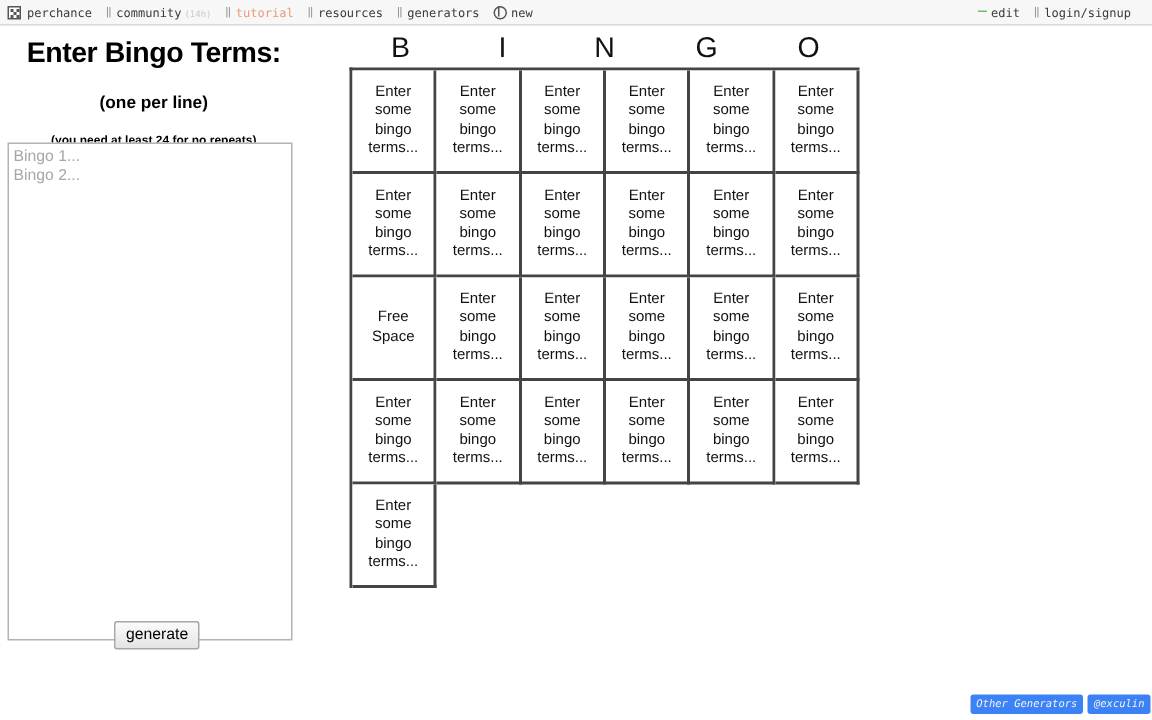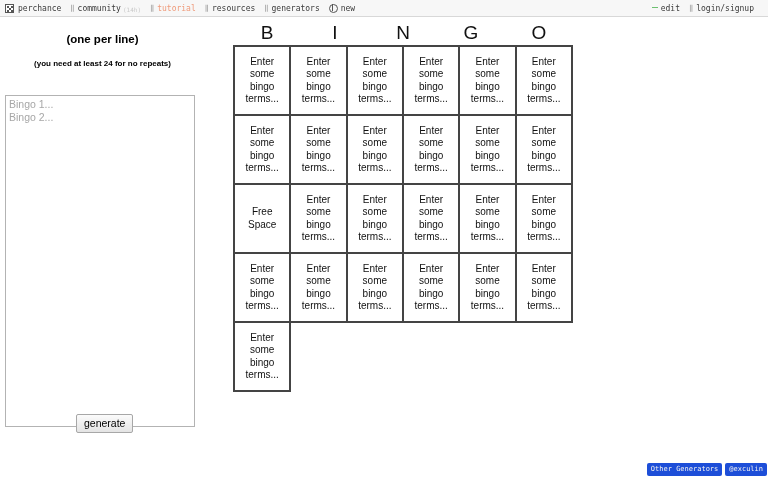--- a/index.html
+++ b/index.html
@@ -199,28 +199,29 @@
 
   
   #attribution {
     position: absolute;
     right: 1px; bottom: 4px;
     display: flex;
     gap: 3px;
     align-items: center;
   }
   .attr-chip {
-    background: #1d4ed8;
+    background: #3b82f6;
     color: #f2f2f2;
     font-family: "DejaVu Sans Mono", monospace;
     font-size: 7px;
     padding: 2px 4px 3px 4px;
     border-radius: 2px;
     white-space: nowrap;
     cursor: pointer;
+    font-style: italic;
   }
 </style>
 </head>
 <body>
 
 <div id="topbar">
   <div class="navleft">
       <span class="nav-link">
         <span class="logo-icon"></span>
         <span>perchance</span>
@@ -253,20 +254,21 @@
         <span>edit</span>
       </span>
       <span class="nav-link">
         <span style="margin-right: 3px; color: rgb(138, 138, 138); font-size: 7px;">‖</span>
         <span>login/signup</span>
       </span>
     </div>
 </div>
 
 <div id="left-panel">
+  <div id="panel-title">Enter Bingo Terms:</div>
   <div id="panel-subtitle">(one per line)</div>
   <div id="panel-note">(you need at least 24 for no repeats)</div>
 </div>
 
 <textarea id="terms-input" placeholder="Bingo 1...
 Bingo 2..." style=""></textarea>
 
 <button id="generate-button">generate</button>
 
 <div id="bingo-card">

